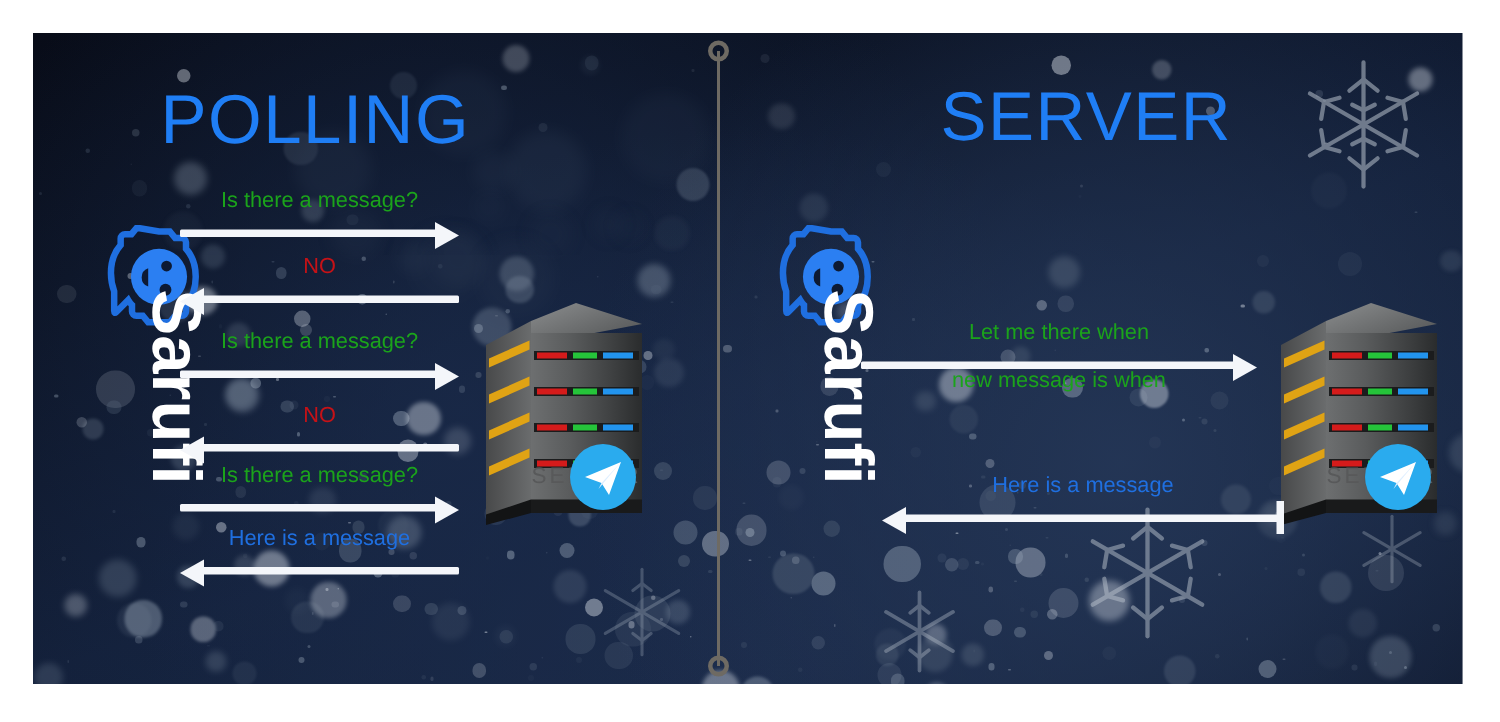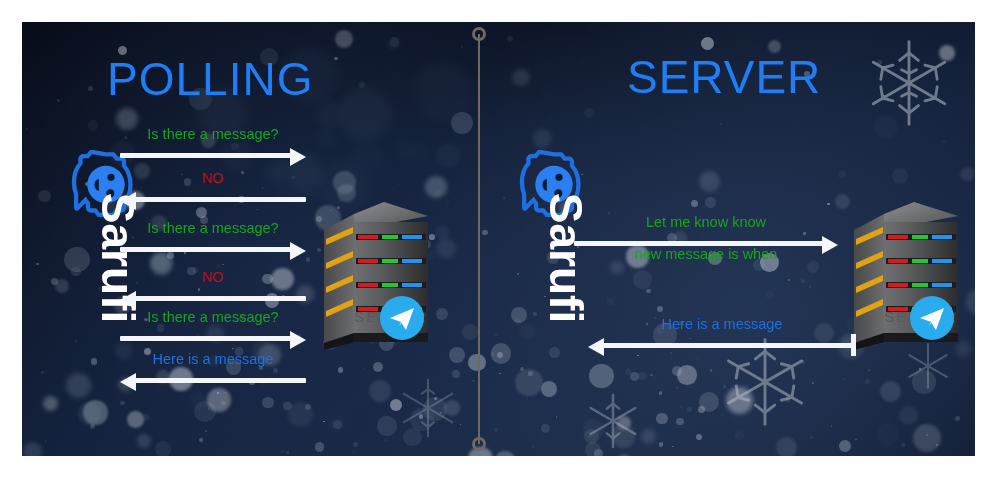--- a/index.html
+++ b/index.html
@@ -657,21 +657,21 @@
 
     <div class="flow" style="left:98px;top:329px;width:186px;">
       <div class="caption" style="color:#1f6fe0;top:0;">Here is a message</div>
       <div class="arrowwrap" style="top:22px;">
         <div class="arrowline" style="left:15px;top:5px;right:0;"></div>
         <div class="ahead left" style="left:0;top:0;"></div>
       </div>
     </div>
 
     <div class="flow" style="left:552px;top:192px;width:264px;">
-      <div class="caption" style="color:#1ba31b;top:0;">Let me know know</div>
+      <div class="caption" style="color:#1ba31b;top:0;">Let me there when</div>
       <div class="arrowwrap" style="top:22px;">
         <div class="arrowline" style="left:0;top:5px;right:15px;"></div>
         <div class="ahead right" style="right:0;top:0;"></div>
       </div>
       <div class="caption" style="color:#1ba31b;top:32px;">new message is when</div>
     </div>
 
     <div class="flow" style="left:566px;top:294px;width:268px;">
       <div class="caption" style="color:#1f6fe0;top:0;">Here is a message</div>
       <div class="arrowwrap" style="top:22px;">

